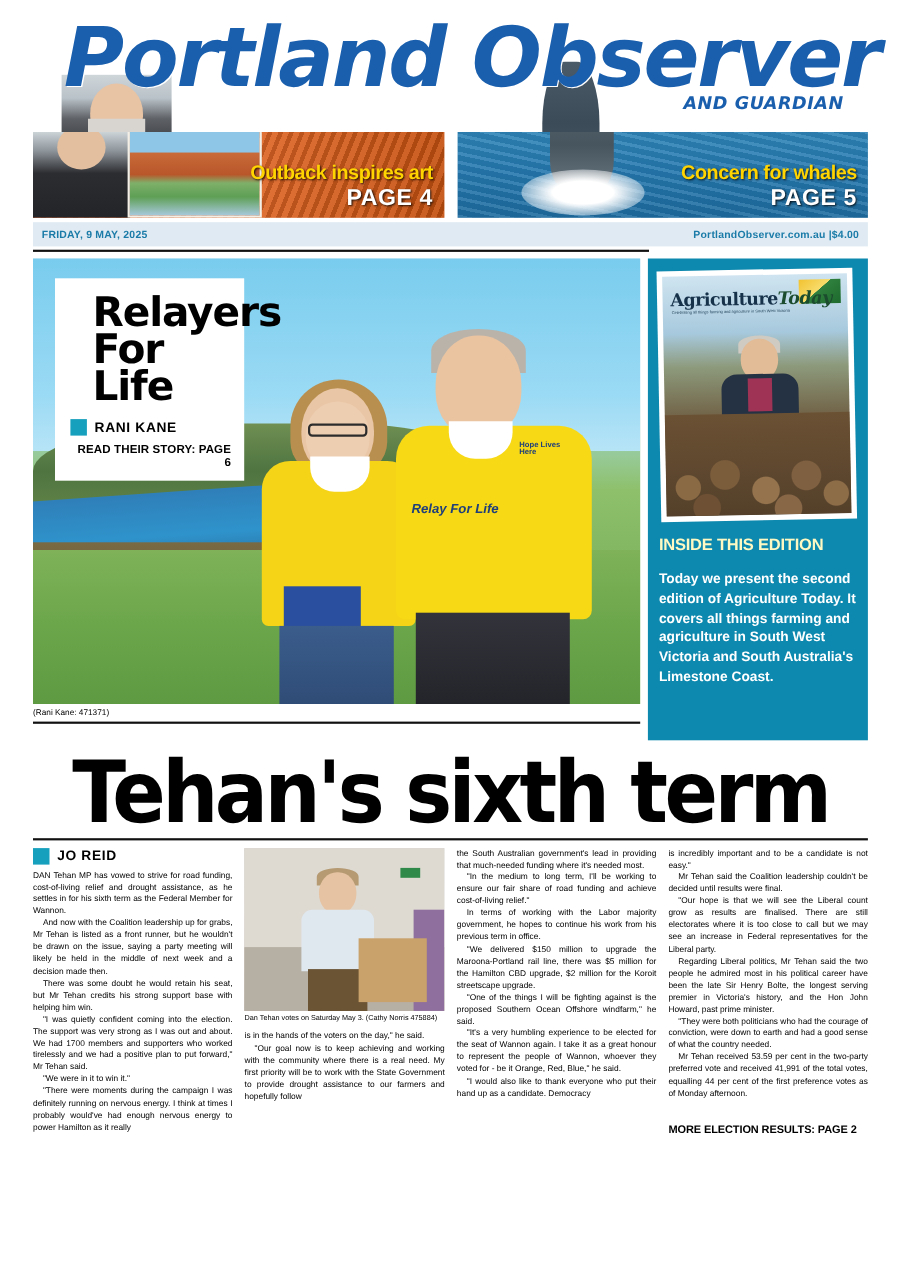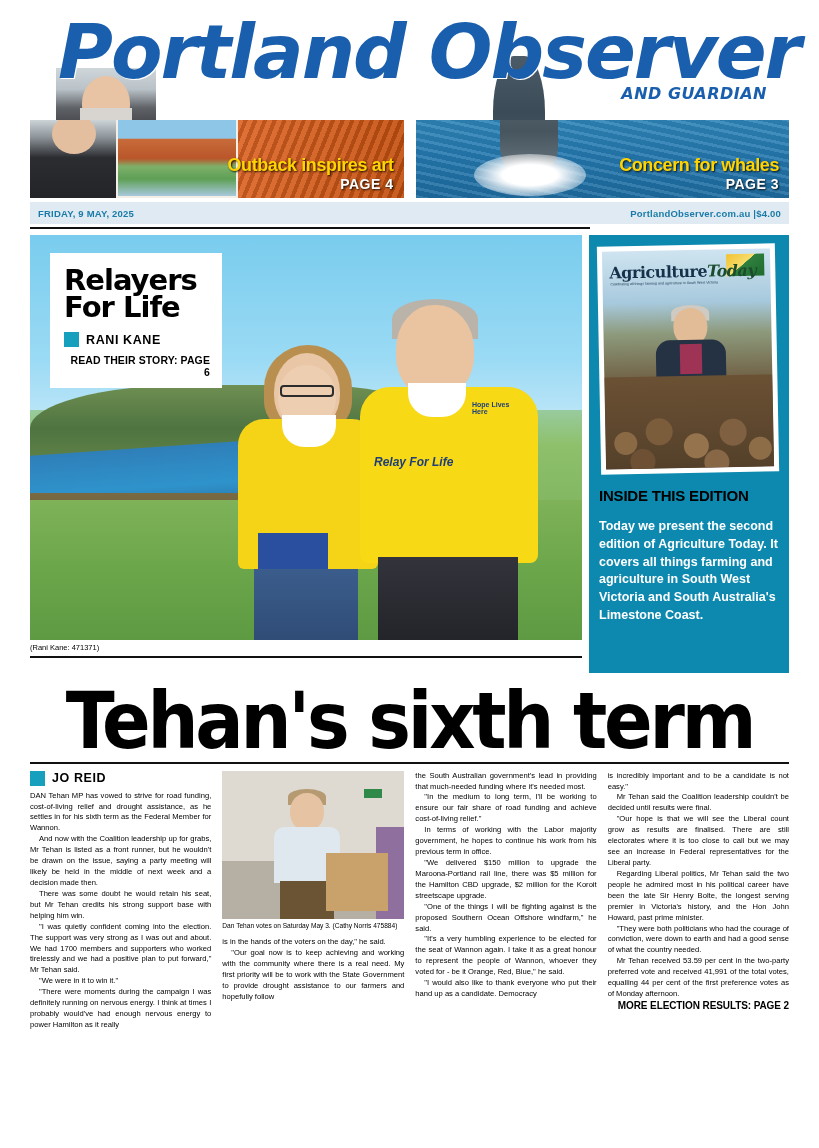--- a/index.html
+++ b/index.html
@@ -53,21 +53,21 @@
   }
 
   
   .teasers { display: flex; gap: 12px; height: 78px; position: relative; z-index: 3; }
   .teaser { position: relative; flex: 1; overflow: hidden; }
   .teaser-text {
     position: absolute; right: 10px; bottom: 6px; text-align: right;
     text-shadow: 1px 1px 2px rgba(0,0,0,.85);
   }
   .teaser-head { color: #ffd400; font-size: 18px; font-weight: bold; letter-spacing: -0.4px; }
-  .teaser-page { color: #ffffff; font-size: 14px; font-weight: bold; letter-spacing: 0.5px; }
+  .teaser-page { color: #ffffff; font-size: 21px; font-weight: bold; letter-spacing: 0.5px; }
 
   .t1 { background: linear-gradient(100deg,#d94f16 0%,#e2692a 45%,#c4500f 100%); }
   .t1 .dunes {
     position:absolute; inset:0;
     background: repeating-linear-gradient(112deg, rgba(0,0,0,.14) 0 4px, rgba(255,255,255,.08) 4px 9px);
   }
   .t1 .manpic {
     position:absolute; left:0; top:0; width:88px; height:78px;
     background: linear-gradient(180deg,#cdd4d8 0%,#8d949a 22%,#2c2d31 48%,#232428 100%);
   }
@@ -158,22 +158,22 @@
     color:#1f3f7a; font-size:12px; font-weight:bold; font-style:italic; }
   .lp-man .hopetext { position:absolute; left:112px; top:96px; width:50px;
     color:#1f3f7a; font-size:7px; font-weight:bold; line-height:1.05; }
   .lp-man .pants { position:absolute; left:18px; top:252px; width:140px; height:86px;
     background:linear-gradient(180deg,#33333b 0%,#23232a 100%); }
 
   .leadbox {
     position: absolute; left: 20px; top: 18px; width: 172px;
     background: #ffffff; padding: 14px 12px 10px 14px; z-index: 5;
   }
-  .leadbox h1 { font-size: 29px; line-height: 0.92; font-weight: bold;
-    font-family: "DejaVu Sans", sans-serif; letter-spacing: -1px; color:#000; }
+  .leadbox h1 { font-size: 37px; line-height: 0.92; font-weight: bold;
+    font-family: "DejaVu Sans", sans-serif; letter-spacing: -1px; color:#000;margin-left:20px; }
   .byline { display: flex; align-items: center; gap: 7px; margin-top: 12px; }
   .bysq { width: 15px; height: 15px; background: #17a0bd; flex: none; }
   .byname { font-size: 12.5px; font-weight: bold; letter-spacing: 0.6px; color:#000; }
   .leadbox p { margin-top: 7px; font-size: 8.4px; line-height: 1.5; text-align: justify; color:#000; }
   .readmore { margin-top: 7px; font-size: 10.5px; font-weight: bold; text-align: right; letter-spacing: 0.1px; color:#000; }
   .leadcap { font-size: 7.5px; color: #000; margin-top: 3px; }
   .rule-lead { height: 2px; background: #111; margin-top: 4px; }
 
   
   .sidebar { width: 200px; background: #0d88ae; padding: 10px 10px 12px 10px; height: 438px; }
@@ -203,21 +203,21 @@
   .mag-spuds { position:absolute; left:0; right:0; bottom:0; height:92px;
     background:
       radial-gradient(circle at 12% 72%, #8a6a45 0 11px, transparent 12px),
       radial-gradient(circle at 32% 60%, #7b5c3b 0 13px, transparent 14px),
       radial-gradient(circle at 54% 76%, #94734d 0 12px, transparent 13px),
       radial-gradient(circle at 76% 62%, #7f6040 0 13px, transparent 14px),
       radial-gradient(circle at 92% 80%, #8d6c48 0 11px, transparent 12px),
       radial-gradient(circle at 22% 92%, #6e5134 0 12px, transparent 13px),
       radial-gradient(circle at 66% 94%, #886747 0 12px, transparent 13px),
       linear-gradient(180deg,#6b5134 0%,#54402a 100%); }
-  .sb-head { color: #000000; font-size: 15px; font-weight: bold; margin-top: 14px; letter-spacing: -0.2px; }
+  .sb-head { color: #fef9c3; font-size: 15px; font-weight: bold; margin-top: 14px; letter-spacing: -0.2px; }
   .sb-body { color: #ffffff; font-size: 12.5px; font-weight: bold; line-height: 1.42; margin-top: 14px; }
 
   
   .bighead {
     margin-top: 14px; text-align: center; font-size: 78px; font-weight: bold;
     font-family: "DejaVu Sans", sans-serif;
     letter-spacing: -3.5px; line-height: 0.88; color: #000;
     transform: scaleX(0.92); transform-origin: center;
   }
   .rule-head { height: 2px; background: #111; margin-top: 6px; }
@@ -233,21 +233,21 @@
   .sp-floor { position:absolute; left:0; bottom:0; right:0; height:58px; background:#b6afa4; }
   .sp-man { position:absolute; left:52px; top:22px; width:66px; height:126px; }
   .sp-man .h { position:absolute; left:16px; top:0; width:34px; height:38px; border-radius:48%; background:#e6c3a2; }
   .sp-man .hr { position:absolute; left:14px; top:-4px; width:38px; height:16px; border-radius:50% 50% 0 0; background:#b59a72; }
   .sp-man .b { position:absolute; left:0; top:34px; width:66px; height:56px; background:#dfe7ef; border-radius:10px 10px 0 0; }
   .sp-man .p { position:absolute; left:6px; top:88px; width:54px; height:60px; background:#6b5434; }
   .sp-box { position:absolute; left:104px; top:82px; width:62px; height:58px; background:#c9a16a; }
   .sp-person { position:absolute; right:0; top:56px; width:28px; height:92px; background:#8f6f9e; }
   .sp-exit { position:absolute; right:22px; top:18px; width:18px; height:9px; background:#2f8a4a; }
   .photocap { font-size: 6.6px; line-height: 1.3; margin-top: 3px; color:#000; }
-  .more { font-size: 10px; font-weight: bold; text-align: right; margin-top: 0; letter-spacing: -0.1px; color:#000; }
+  .more { font-size: 10px; font-weight: bold; text-align: left; margin-top: 22px; letter-spacing: -0.1px; color:#000; }
 </style>
 </head>
 <body>
 
 <div class="page">
 
   <div class="masthead">
     <div class="mh-man"></div>
     <div class="mh-whale-top"></div>
     <div class="masthead-title">Portland Observer</div>
@@ -263,21 +263,21 @@
         <div class="teaser-head">Outback inspires art</div>
         <div class="teaser-page">PAGE 4</div>
       </div>
     </div>
     <div class="teaser t2">
       <div class="water"></div>
       <div class="whale"></div>
       <div class="splash"></div>
       <div class="teaser-text">
         <div class="teaser-head">Concern for whales</div>
-        <div class="teaser-page">PAGE 3</div>
+        <div class="teaser-page">PAGE 5</div>
       </div>
     </div>
   </div>
 
   <div class="datebar">
     <span>FRIDAY, 9 MAY, 2025</span>
     <span>PortlandObserver.com.au |$4.00</span>
   </div>
   <div class="rule-top"></div>
 

